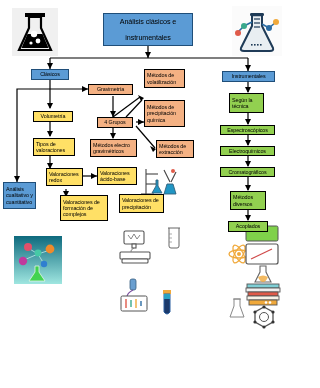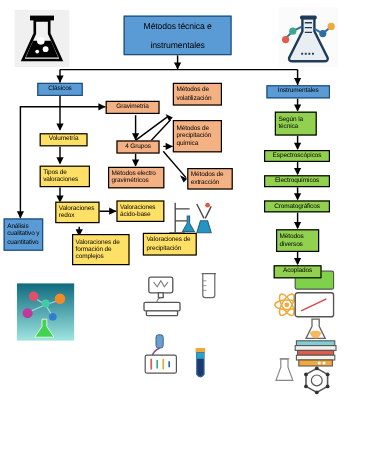--- a/index.html
+++ b/index.html
@@ -125,21 +125,21 @@
       <polygon points="248,93 245,87 251,87"></polygon>
       <polygon points="248,125 245,119 251,119"></polygon>
       <polygon points="248,146 245,140 251,140"></polygon>
       <polygon points="248,167 245,161 251,161"></polygon>
       <polygon points="248,191 245,185 251,185"></polygon>
       <polygon points="248,221 245,215 251,215"></polygon>
     </g>
   </svg>
 
   <div class="node n-title" style="left:103px; top:13px; width:90px; height:33px;">
-    <span>Métodos técnica e instrumentales</span>
+    <span>Análisis clásicos e instrumentales</span>
   </div>
 
   <div class="node n-blue ctr" style="left:31px; top:69px; width:38px; height:11px; font-size:5.4px;">
     <span>Clásicos</span>
   </div>
 
   <div class="node n-blue ctr" style="left:222px; top:71px; width:53px; height:11px; font-size:5.4px;">
     <span>Instrumentales</span>
   </div>
 

